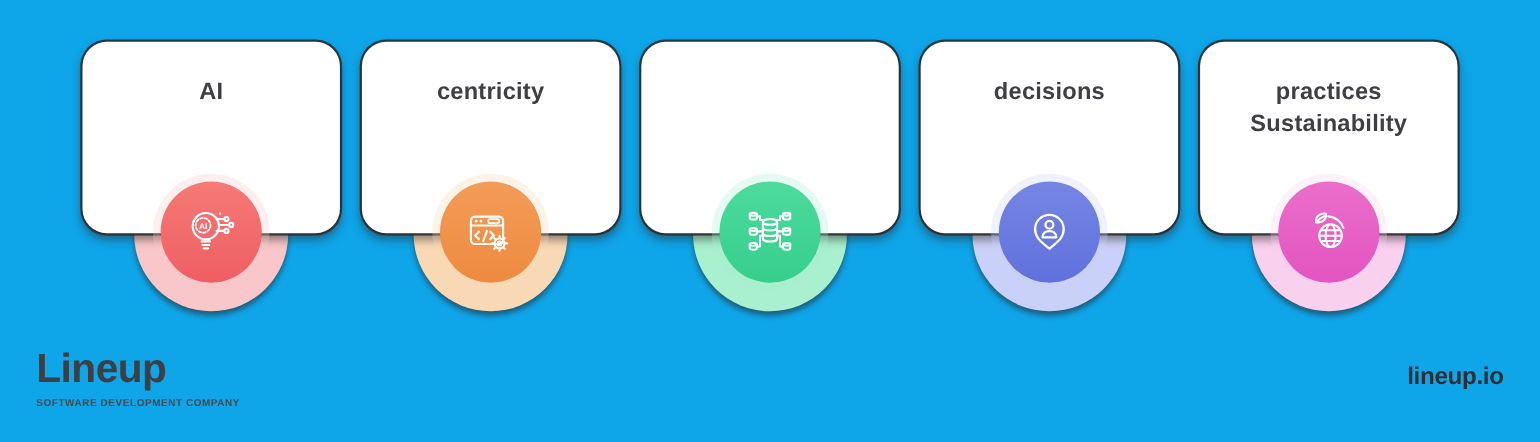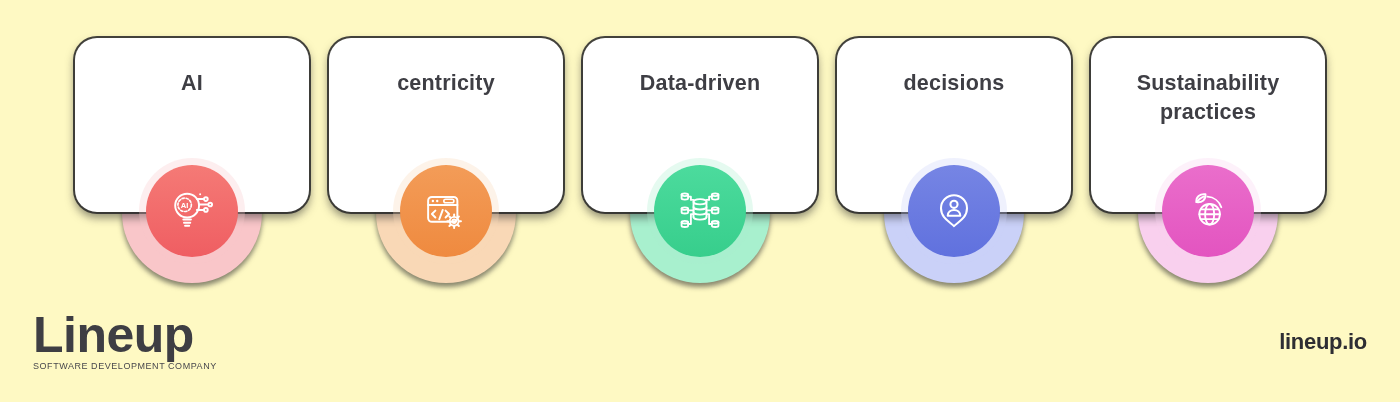--- a/index.html
+++ b/index.html
@@ -1,21 +1,21 @@
 <!DOCTYPE html>
 <html><head>
 <meta charset="utf-8">
 <style>
   * { margin: 0; padding: 0; box-sizing: border-box; }
   body { background: #ffffff; }
   .canvas {
     position: relative;
     width: 1400px;
     height: 402px;
-    background: #fef9c3;
+    background: #0ea5e9;
     overflow: hidden;
     font-family: "Liberation Sans", "DejaVu Sans", sans-serif;
   }
   .cards-row {
     position: absolute;
     left: 75px;
     top: 38px;
     display: flex;
     gap: 20px;
   }
@@ -65,30 +65,30 @@
     align-items: center;
     justify-content: center;
   }
   .icon-circle svg { width: 52px; height: 52px; display: block; }
   .logo-block {
     position: absolute;
     left: 33px;
     top: 312px;
   }
   .logo-text {
-    font-size: 50px;
+    font-size: 37px;
     font-weight: 800;
     color: #3E3E43;
     letter-spacing: -0.5px;
     line-height: 46px;
   }
   .logo-tagline {
     margin-top: 3px;
     font-size: 9px;
-    font-weight: 400;
+    font-weight: 700;
     color: #48484D;
     letter-spacing: 0.55px;
     white-space: nowrap;
     text-align: right;
   }
   .site-text {
     position: absolute;
     right: 33px;
     top: 329px;
     font-size: 22px;
@@ -158,21 +158,20 @@
     <path d="M35.9,29.1 l-1.2,1.2"></path>
             <path d="M28.3,36.7 l-1.2,1.2"></path>
   </svg>
         </div>
     </div>
 
     <div class="card-wrap">
       <div class="halo" style="background: rgb(168, 240, 206);"></div>
       <div class="card">
         <div class="card-title">
-          <div>Data-driven</div>
         </div>
       </div>
       <div class="icon-circle" style="background: linear-gradient(rgb(76, 219, 157) 0%, rgb(55, 206, 140) 100%); box-shadow: rgba(168, 240, 206, 0.3) 0px 0px 0px 7px;">
           <svg viewBox="0 0 48 48" fill="none" stroke="#ffffff" stroke-linecap="round" stroke-linejoin="round" stroke-width="1.7">
     <ellipse cx="24" cy="15.5" rx="6" ry="2.4"></ellipse>
     <path d="M18,15.5 V29.5"></path>
             <path d="M30,15.5 V29.5"></path>
     <path d="M18,20.2 a6,2.4 0 0 0 12,0"></path>
     <path d="M18,24.9 a6,2.4 0 0 0 12,0"></path>
     <path d="M18,29.5 a6,2.4 0 0 0 12,0"></path>
@@ -211,22 +210,22 @@
     <circle cx="24" cy="17.8" r="3.3"></circle>
     <path d="M18.2,28.4 c0,-3.4 2.6,-5.3 5.8,-5.3 s5.8,1.9 5.8,5.3 Z"></path>
   </svg>
         </div>
     </div>
 
     <div class="card-wrap">
       <div class="halo" style="background: rgb(249, 208, 238);"></div>
       <div class="card">
         <div class="card-title">
+          <div>practices</div>
           <div>Sustainability</div>
-          <div>practices</div>
         </div>
       </div>
       <div class="icon-circle" style="background: linear-gradient(rgb(234, 110, 203) 0%, rgb(227, 84, 192) 100%); box-shadow: rgba(249, 208, 238, 0.3) 0px 0px 0px 7px;">
           <svg viewBox="0 0 48 48" fill="none" stroke="#ffffff" stroke-linecap="round" stroke-linejoin="round" stroke-width="1.7">
     <circle cx="25.5" cy="27" r="9.5"></circle>
     <ellipse cx="25.5" cy="27" rx="4.2" ry="9.5"></ellipse>
     <path d="M17.5,22.5 H33.5"></path>
     <path d="M16,27 H35"></path>
     <path d="M17.5,31.5 H33.5"></path>
     <path d="M13.3,15.8 c-0.7,-4.8 3.2,-8 8.4,-7.3 c0.6,4.9 -3.2,8 -8.4,7.3 Z"></path>

